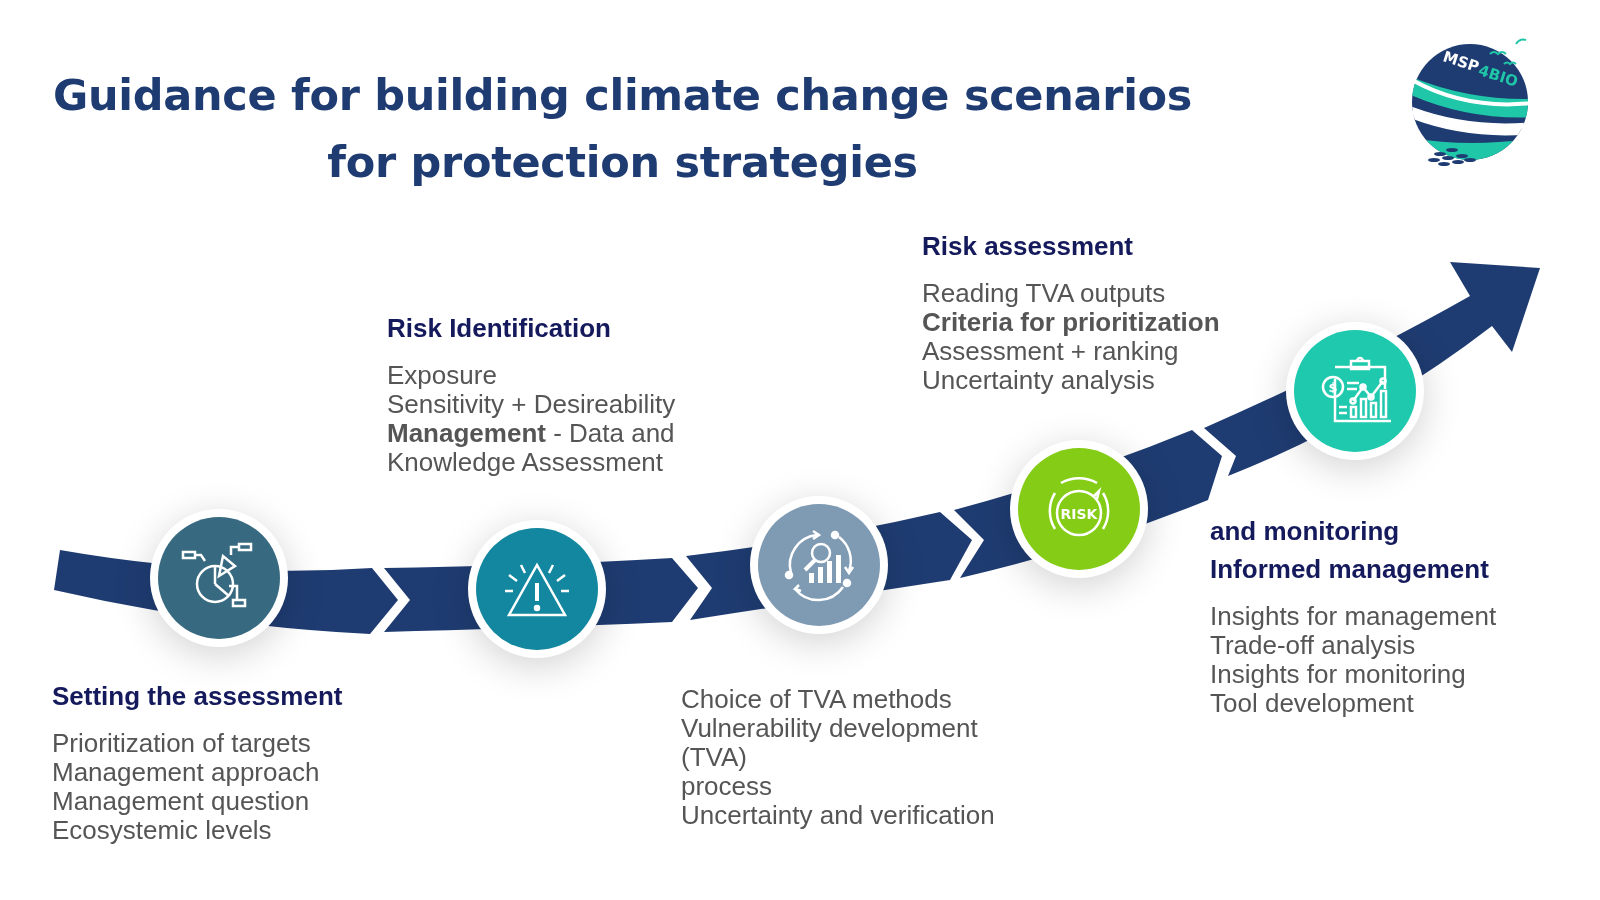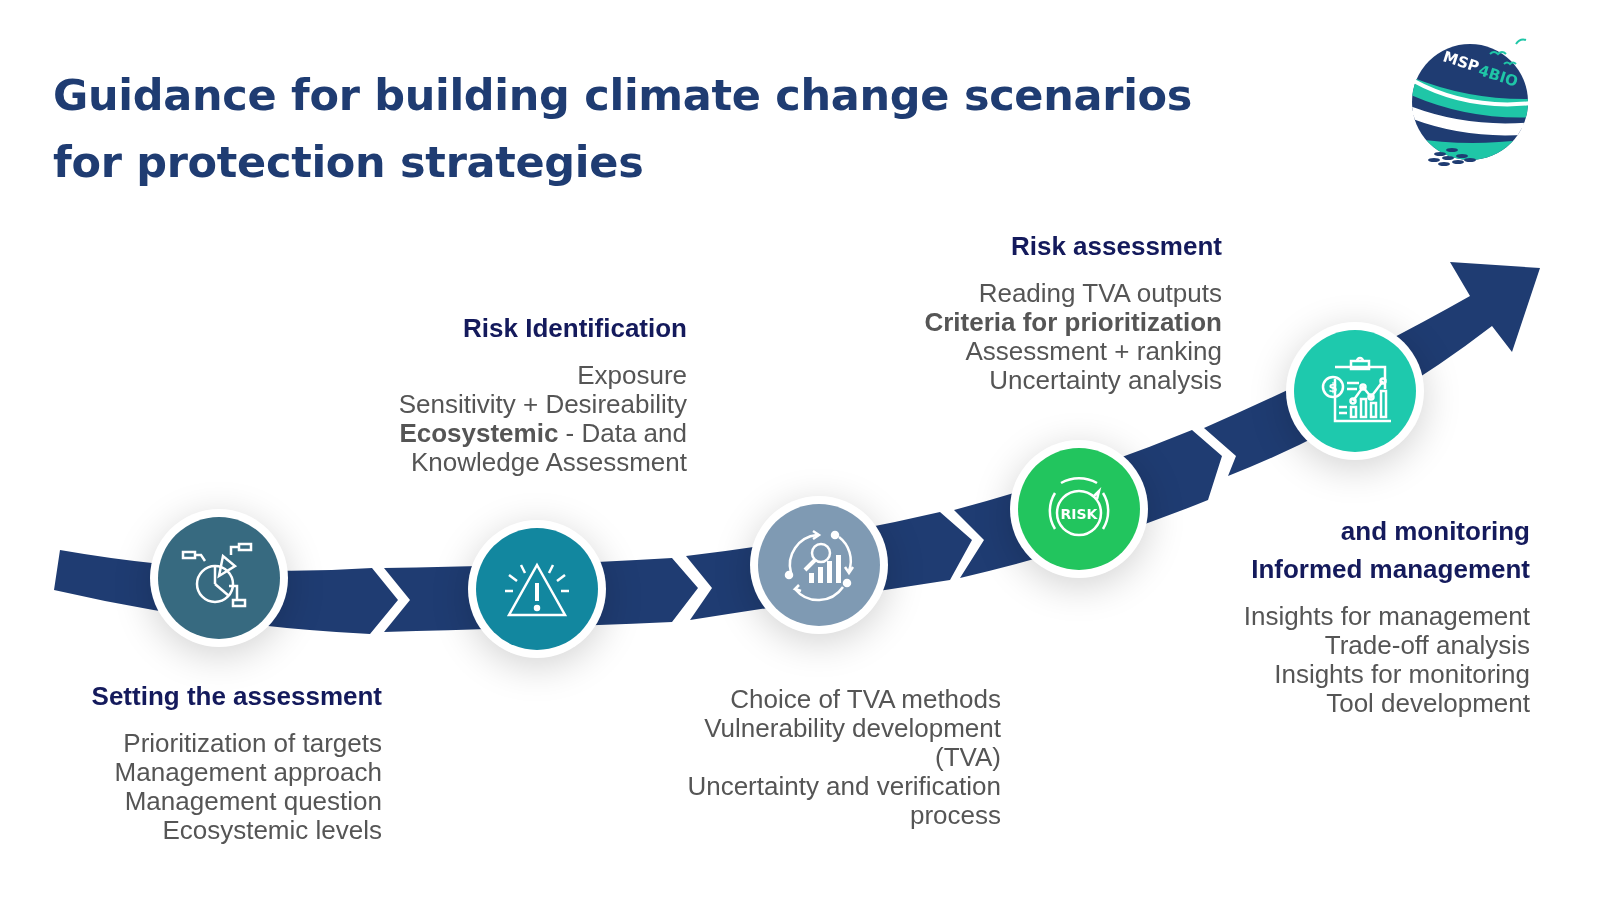--- a/index.html
+++ b/index.html
@@ -7,34 +7,34 @@
     width: 1600px; height: 900px; overflow: hidden; position: relative;
     background: #ffffff;
     font-family: "Liberation Sans", sans-serif;
   }
   .title {
     position: absolute; left: 53px; top: 62px; margin: 0;
     font-family: "DejaVu Sans", sans-serif;
     font-weight: bold; font-size: 43px; line-height: 67px;
     color: #1f3c72; letter-spacing: -0.3px;
   }
-  .title span { display: block; }
+  .title span { display: block; text-align: center; }
   .logo { position: absolute; left: 1400px; top: 32px; width: 150px; height: 136px; }
   .arrow-svg { position: absolute; left: 0; top: 0; width: 1600px; height: 900px; }
   .node {
     position: absolute; width: 138px; height: 138px; border-radius: 50%;
     background: #ffffff;
     box-shadow: 0 8px 38px rgba(0,0,0,0.18);
   }
   .node .inner {
     position: absolute; left: 8px; top: 8px; width: 122px; height: 122px; border-radius: 50%;
     display: flex; align-items: center; justify-content: center;
   }
   .node svg { width: 84px; height: 84px; }
-  .step { position: absolute; text-align: right; }
+  .step { position: absolute; text-align: left; }
   .step h2 {
     margin: 0; font-size: 26px; font-weight: bold; color: #141a5c;
     font-family: "Liberation Sans", sans-serif; line-height: 38px;
   }
   .step ul { list-style: none; margin: 14px 0 0 0; padding: 0; }
   .step li {
     font-size: 26px; line-height: 29px; color: #555555;
   }
   .step li b { color: #555555; font-weight: bold; }
 </style>
@@ -137,21 +137,21 @@
       <path d="M38 37 L28 47" stroke-width="4"></path>
       <rect x="32" y="50" width="5" height="10" fill="#ffffff" stroke="none"></rect>
       <rect x="41" y="44" width="5" height="16" fill="#ffffff" stroke="none"></rect>
       <rect x="50" y="38" width="5" height="22" fill="#ffffff" stroke="none"></rect>
       <rect x="59" y="32" width="5" height="28" fill="#ffffff" stroke="none"></rect>
     </svg>
   </div>
 </div>
 
 <div class="node" style="left:1010px; top:440px;">
-  <div class="inner" style="background:#22c55e;">
+  <div class="inner" style="background:#84cc16;">
     <svg viewBox="0 0 84 84" fill="none" stroke="#ffffff" stroke-width="2.5">
       <path d="M18 26 A34 34 0 0 0 18 62"></path>
       <path d="M66 26 A34 34 0 0 1 66 62"></path>
       <path d="M24 16 A36 36 0 0 1 60 16"></path>
       <circle cx="42" cy="46" r="22"></circle>
       <path d="M56 30 l6 -6 l-2 8"></path>
       <text x="42" y="52" text-anchor="middle" font-family="DejaVu Sans, sans-serif" font-weight="bold" font-size="14" fill="#ffffff" stroke="none">RISK</text>
     </svg>
   </div>
 </div>
@@ -188,31 +188,31 @@
     <li>Management question</li>
     <li>Ecosystemic levels</li>
   </ul>
 </div>
 
 <div class="step" style="left:387px; top:309px; width:300px;">
   <h2>Risk Identification</h2>
   <ul>
     <li>Exposure</li>
     <li>Sensitivity + Desireability</li>
-    <li><b>Ecosystemic</b><span> - Data and</span></li>
+    <li><b>Management</b><span> - Data and</span></li>
     <li>Knowledge Assessment</li>
   </ul>
 </div>
 
 <div class="step" style="left:681px; top:671px; width:320px;">
   <ul>
     <li>Choice of TVA methods</li>
     <li>Vulnerability development (TVA)</li>
+    <li>process</li>
     <li>Uncertainty and verification</li>
-    <li>process</li>
   </ul>
 </div>
 
 <div class="step" style="left:922px; top:227px; width:300px;">
   <h2>Risk assessment</h2>
   <ul>
     <li>Reading TVA outputs</li>
     <li><b>Criteria for prioritization</b></li>
     <li>Assessment + ranking</li>
     <li>Uncertainty analysis</li>

